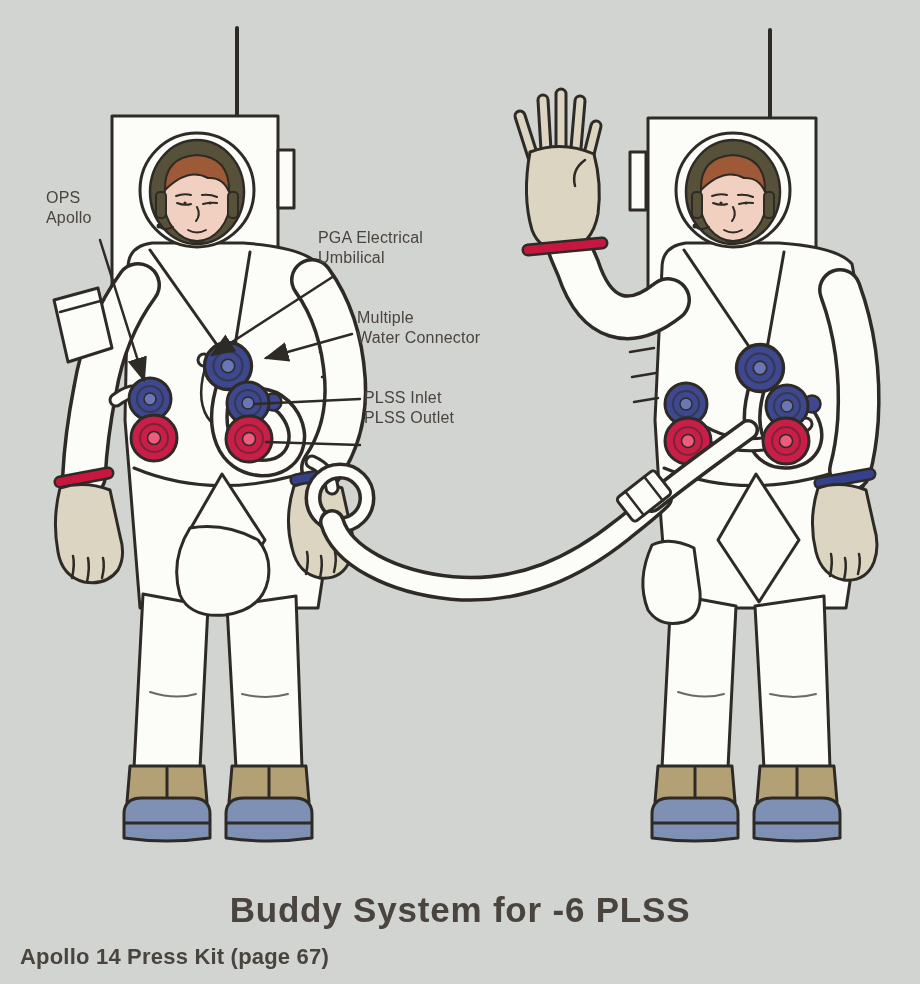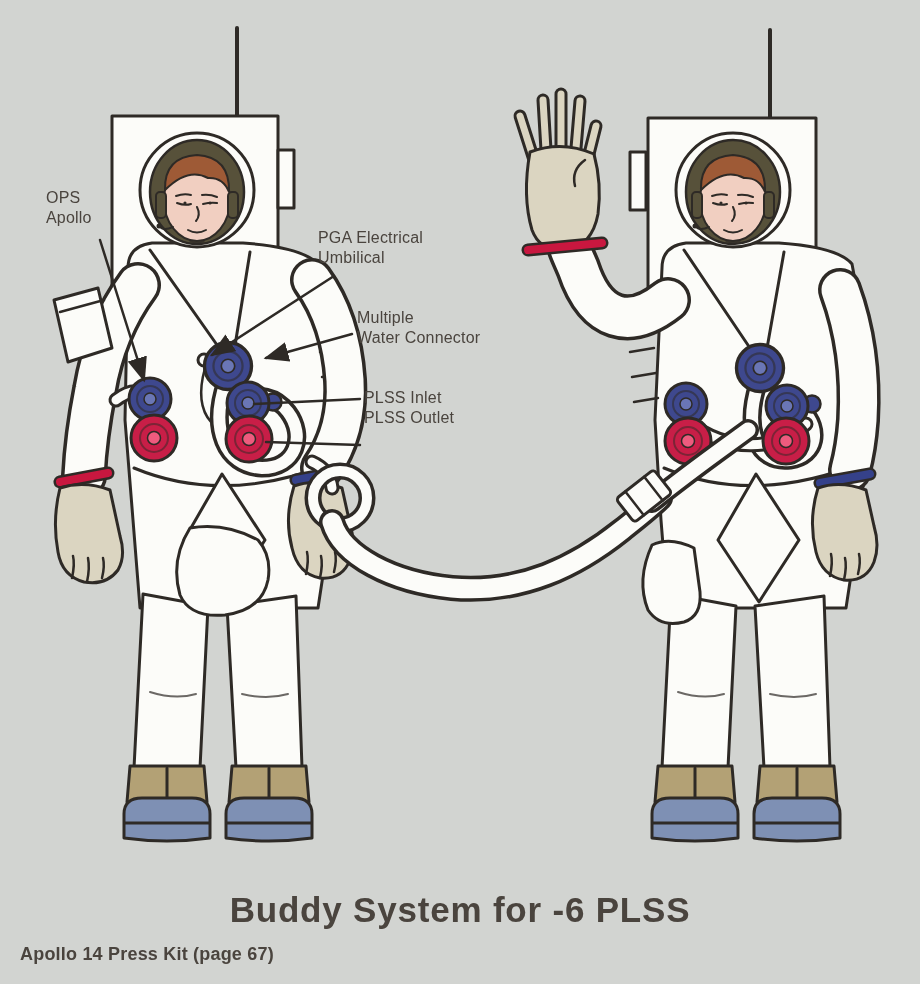--- a/index.html
+++ b/index.html
@@ -13,21 +13,21 @@
     position:absolute;color:var(--label-text,#4a443e);
     font-size:16px;font-weight:400;line-height:20px;letter-spacing:.2px;
     white-space:nowrap;
   }
   .fig-title{
     position:absolute;left:0;top:880px;width:100%;text-align:center;
     color:var(--label-text,#4a443e);font-size:35px;font-weight:700;letter-spacing:.8px;margin-top:10px;
   }
   .caption{
     position:absolute;left:20px;top:944px;
-    color:var(--label-text,#4a443e);font-size:18px;font-weight:700;letter-spacing:.2px;
+    color:var(--label-text,#4a443e);font-size:22px;font-weight:700;letter-spacing:.2px;
   }
   
   .ln{stroke:var(--ink,#2e2a26);fill:none;stroke-linecap:round;stroke-linejoin:round;}
   .suitfill{fill:var(--suit-white,#fcfcf9);stroke:var(--ink,#2e2a26);stroke-width:3;stroke-linejoin:round;}
   .tube-o{stroke:var(--ink,#2e2a26);fill:none;stroke-linecap:round;}
   .tube-i{stroke:var(--suit-white,#fcfcf9);fill:none;stroke-linecap:round;}
   .glv{fill:var(--glove-beige,#dbd5c1);stroke:var(--ink,#2e2a26);stroke-width:3;stroke-linejoin:round;}
   .fing-o{stroke:var(--ink,#2e2a26);fill:none;stroke-linecap:round;}
   .fing-i{stroke:var(--glove-beige,#dbd5c1);fill:none;stroke-linecap:round;}
 </style>

